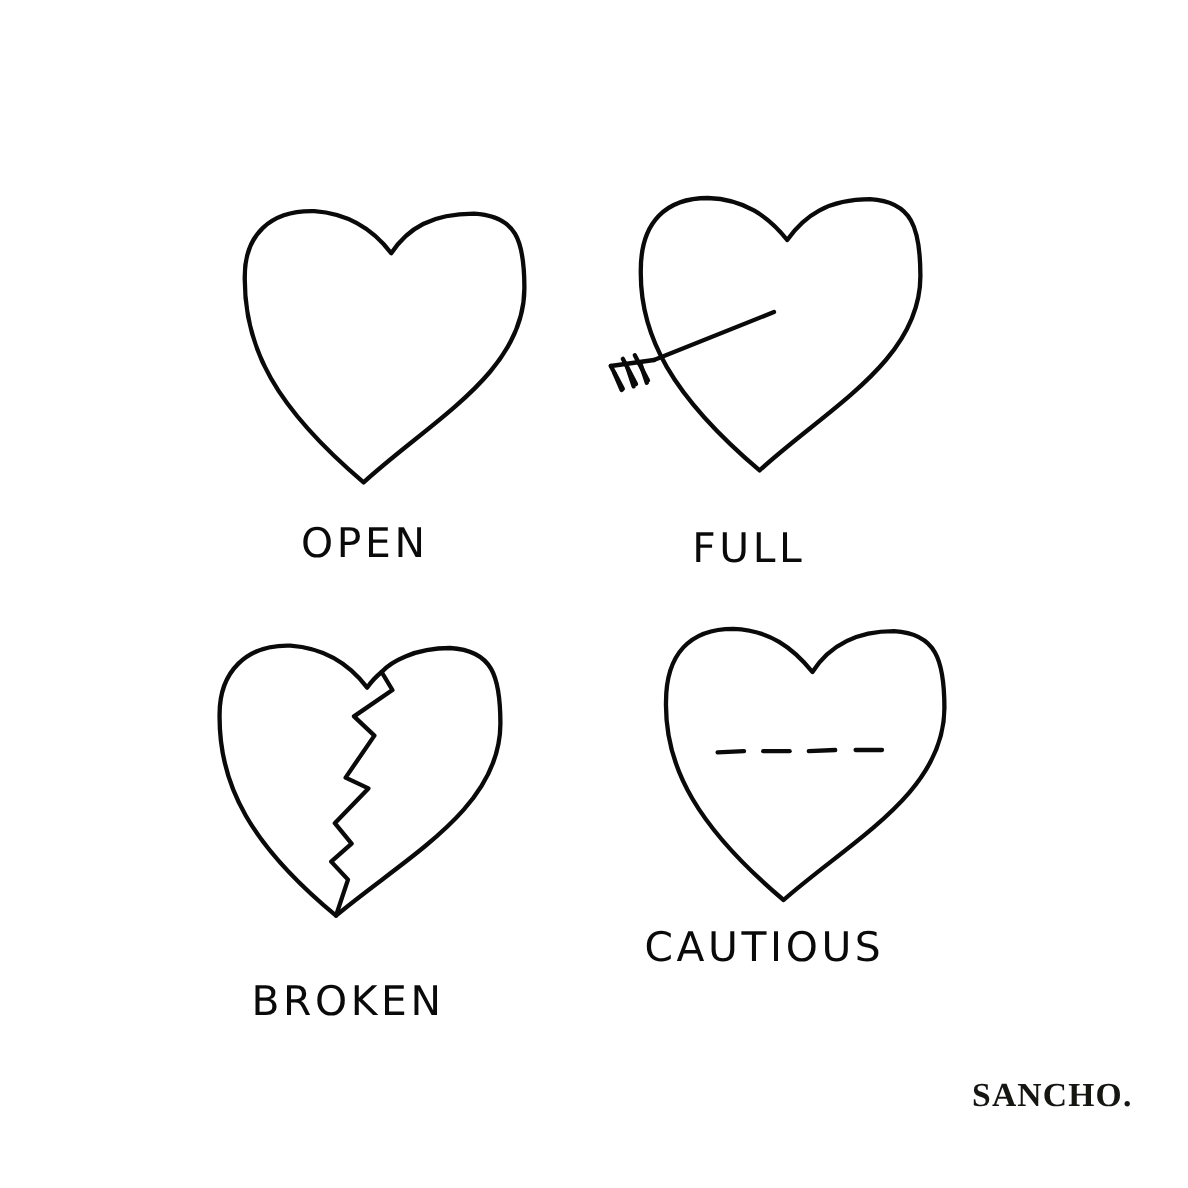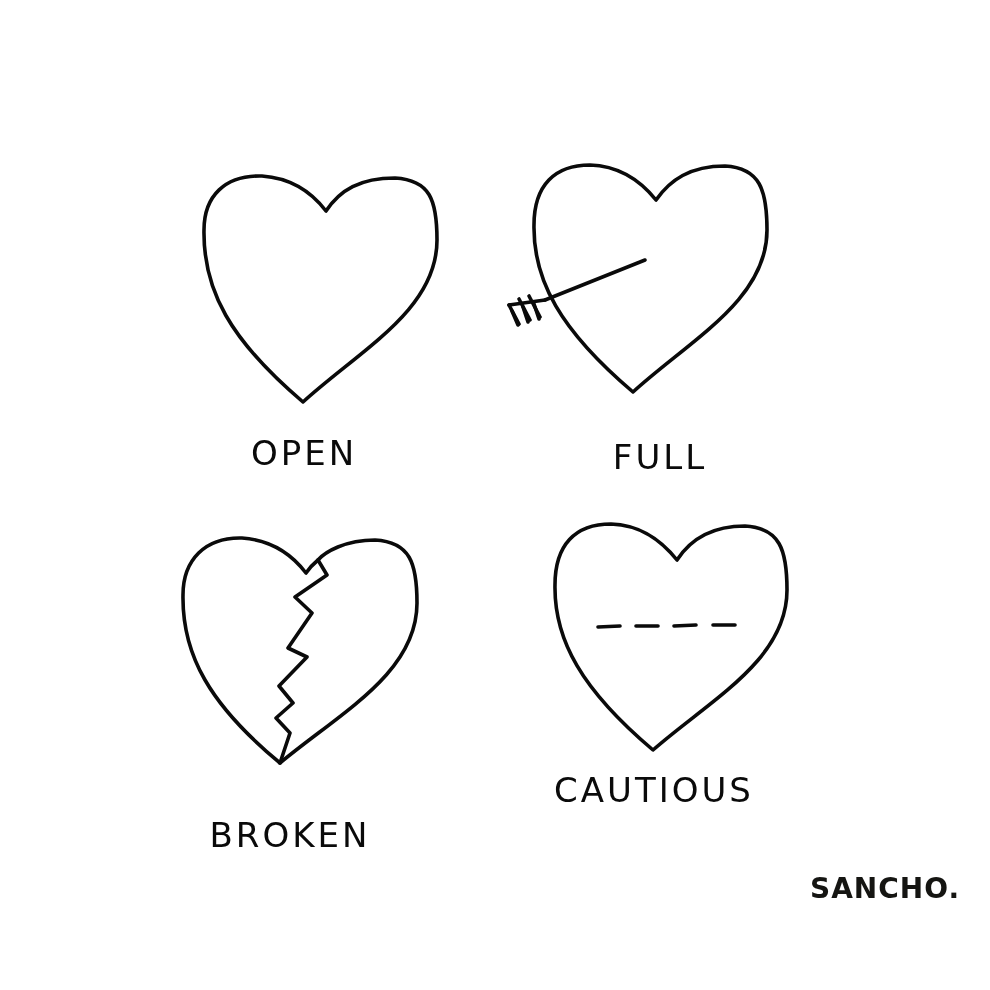--- a/index.html
+++ b/index.html
@@ -60,17 +60,17 @@
     <g>
       <line class="stroke" x1="598" y1="627" x2="620" y2="626"></line>
       <line class="stroke" x1="636" y1="626" x2="658" y2="626"></line>
       <line class="stroke" x1="674" y1="626" x2="696" y2="625"></line>
       <line class="stroke" x1="713" y1="625" x2="735" y2="625"></line>
     </g>
   </g>
 </svg>
 
 <div class="label" style="left:304px; top:436px;">OPEN</div>
-<div class="label" style="left:624px; top:440px;margin-left:36px;">FULL</div>
+<div class="label" style="left:624px; top:440px;">FULL</div>
 <div class="label" style="left:290px; top:818px;">BROKEN</div>
-<div class="label" style="left:654px; top:773px;">CAUTIOUS</div>
+<div class="label" style="left:637px; top:773px;">CAUTIOUS</div>
 
-<div class="sig" style="left:810px; top:875px;">SANCHO.</div>
+<div class="sig" style="left:810px; top:900px;font-family:Liberation Serif, serif;">SANCHO.</div>
 
 </body></html>

